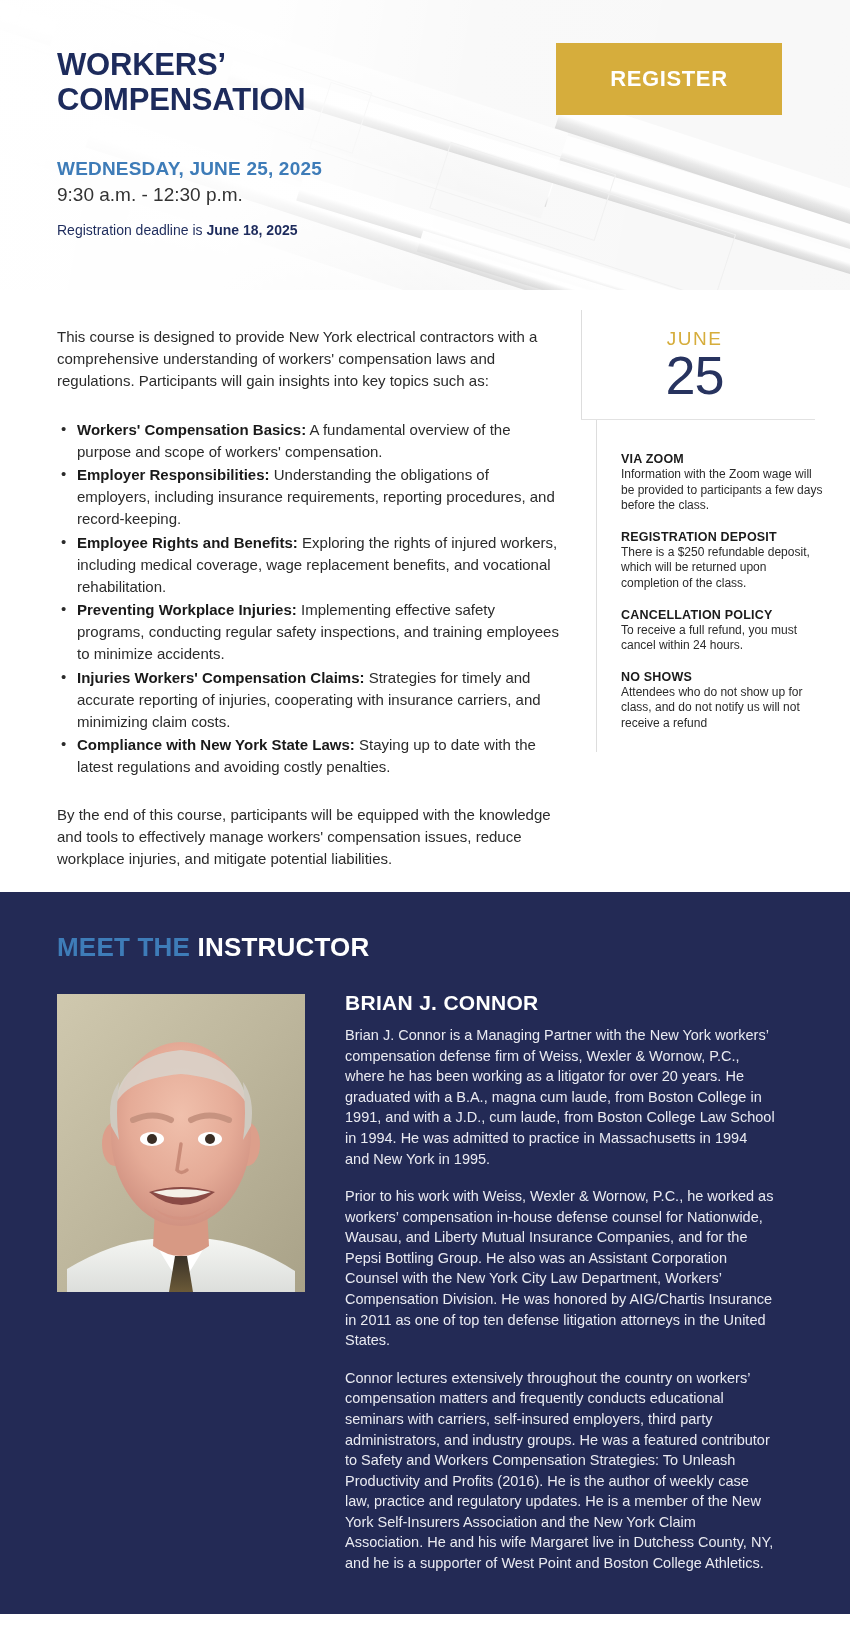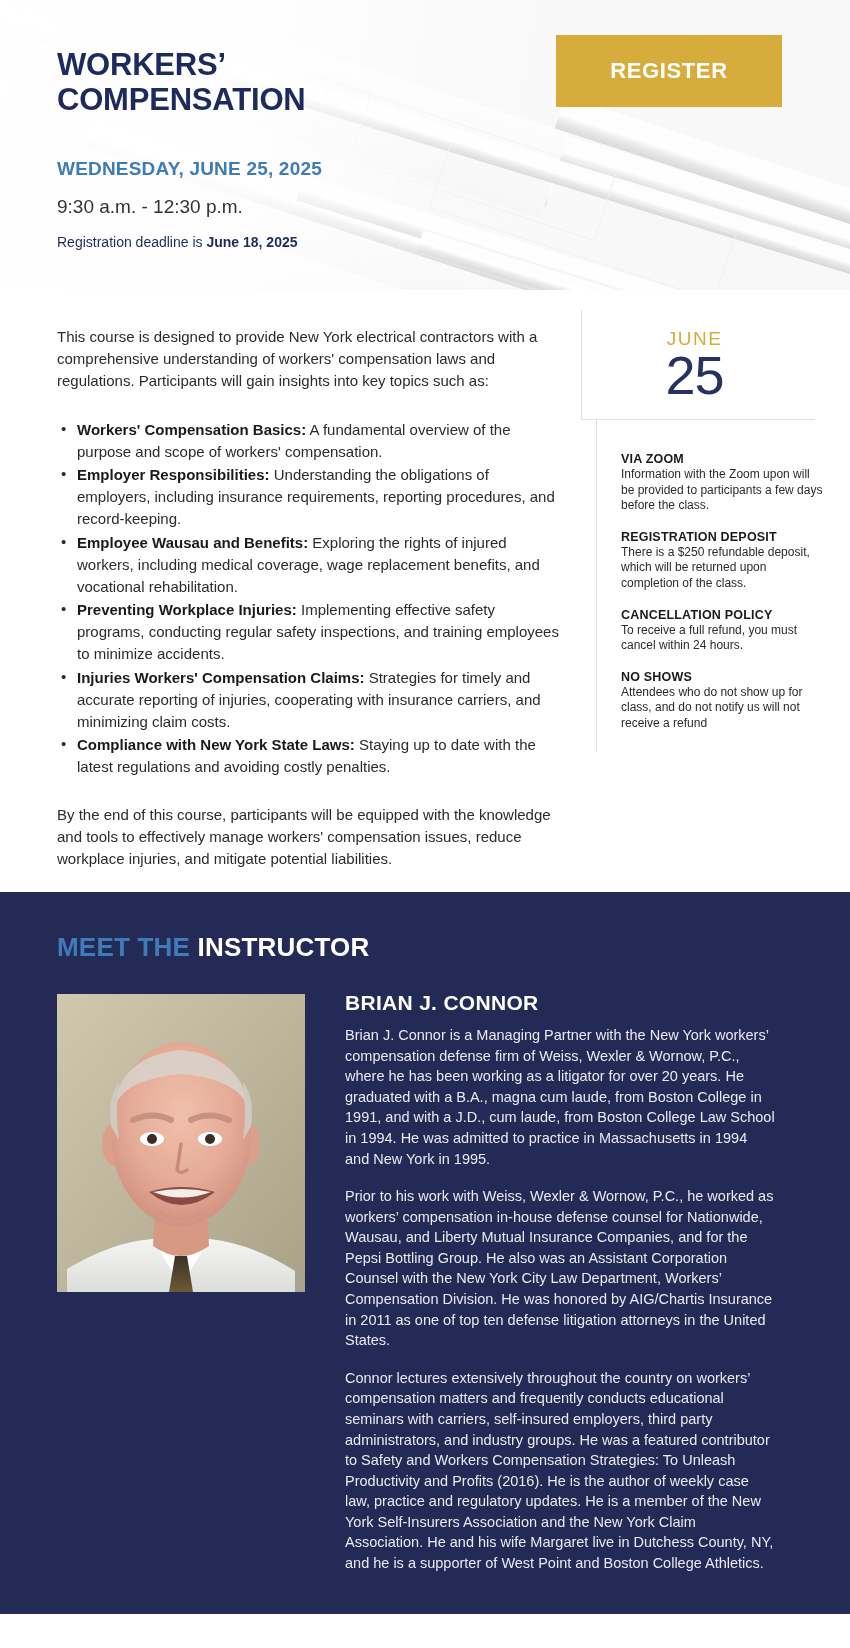--- a/index.html
+++ b/index.html
@@ -51,35 +51,35 @@
     text-transform:uppercase;
   }
   .hero-date {
     margin-top:41px;
     color:#3e7cb8;
     font-weight:bold;
     font-size:19px;
     letter-spacing:.2px;
   }
   .hero-time {
-    margin-top:16px;
+    margin-top:4px;
     color:#333333;
     font-size:19px;
     font-weight:400;
   }
   .hero-deadline {
     margin-top:16px;
     color:#1d2b5c;
     font-size:14px;
   }
   .hero-deadline b { font-weight:bold; }
 
   .register-btn {
     position:absolute;
-    top:35px; left:556px;
+    top:43px; left:556px;
     width:226px; height:72px;
     background:#d6ad3c;
     color:#ffffff;
     font-size:22px;
     font-weight:bold;
     letter-spacing:.6px;
     display:flex; align-items:center; justify-content:center;
     z-index:4;
     border:none;
     cursor:pointer;
@@ -253,38 +253,38 @@
     <button class="register-btn">REGISTER</button>
   </div>
 
   <div class="body-wrap">
 
     <div class="body-main">
       <p class="intro">This course is designed to provide New York electrical contractors with a comprehensive understanding of workers' compensation laws and regulations. Participants will gain insights into key topics such as:</p>
       <ul class="topics">
         <li><b>Workers' Compensation Basics:</b><span> A fundamental overview of the purpose and scope of workers' compensation.</span></li>
         <li><b>Employer Responsibilities:</b><span> Understanding the obligations of employers, including insurance requirements, reporting procedures, and record-keeping.</span></li>
-        <li><b>Employee Wausau and Benefits:</b><span> Exploring the rights of injured workers, including medical coverage, wage replacement benefits, and vocational rehabilitation.</span></li>
+        <li><b>Employee Rights and Benefits:</b><span> Exploring the rights of injured workers, including medical coverage, wage replacement benefits, and vocational rehabilitation.</span></li>
         <li><b>Preventing Workplace Injuries:</b><span> Implementing effective safety programs, conducting regular safety inspections, and training employees to minimize accidents.</span></li>
         <li><b>Injuries Workers' Compensation Claims:</b><span> Strategies for timely and accurate reporting of injuries, cooperating with insurance carriers, and minimizing claim costs.</span></li>
         <li><b>Compliance with New York State Laws:</b><span> Staying up to date with the latest regulations and avoiding costly penalties.</span></li>
       </ul>
       <p class="outro">By the end of this course, participants will be equipped with the knowledge and tools to effectively manage workers' compensation issues, reduce workplace injuries, and mitigate potential liabilities.</p>
     </div>
 
     <div class="body-side">
       <div class="date-card">
         <div class="date-month">JUNE</div>
         <div class="date-day">25</div>
       </div>
       <div class="side-divider"></div>
       <div class="notes">
         <div class="note">
           <div class="note-title">VIA ZOOM</div>
-          <div class="note-text">Information with the Zoom upon will be provided to participants a few days before the class.</div>
+          <div class="note-text">Information with the Zoom wage will be provided to participants a few days before the class.</div>
         </div>
         <div class="note">
           <div class="note-title">REGISTRATION DEPOSIT</div>
           <div class="note-text">There is a $250 refundable deposit, which will be returned upon completion of the class.</div>
         </div>
         <div class="note">
           <div class="note-title">CANCELLATION POLICY</div>
           <div class="note-text">To receive a full refund, you must cancel within 24 hours.</div>
         </div>
         <div class="note">

